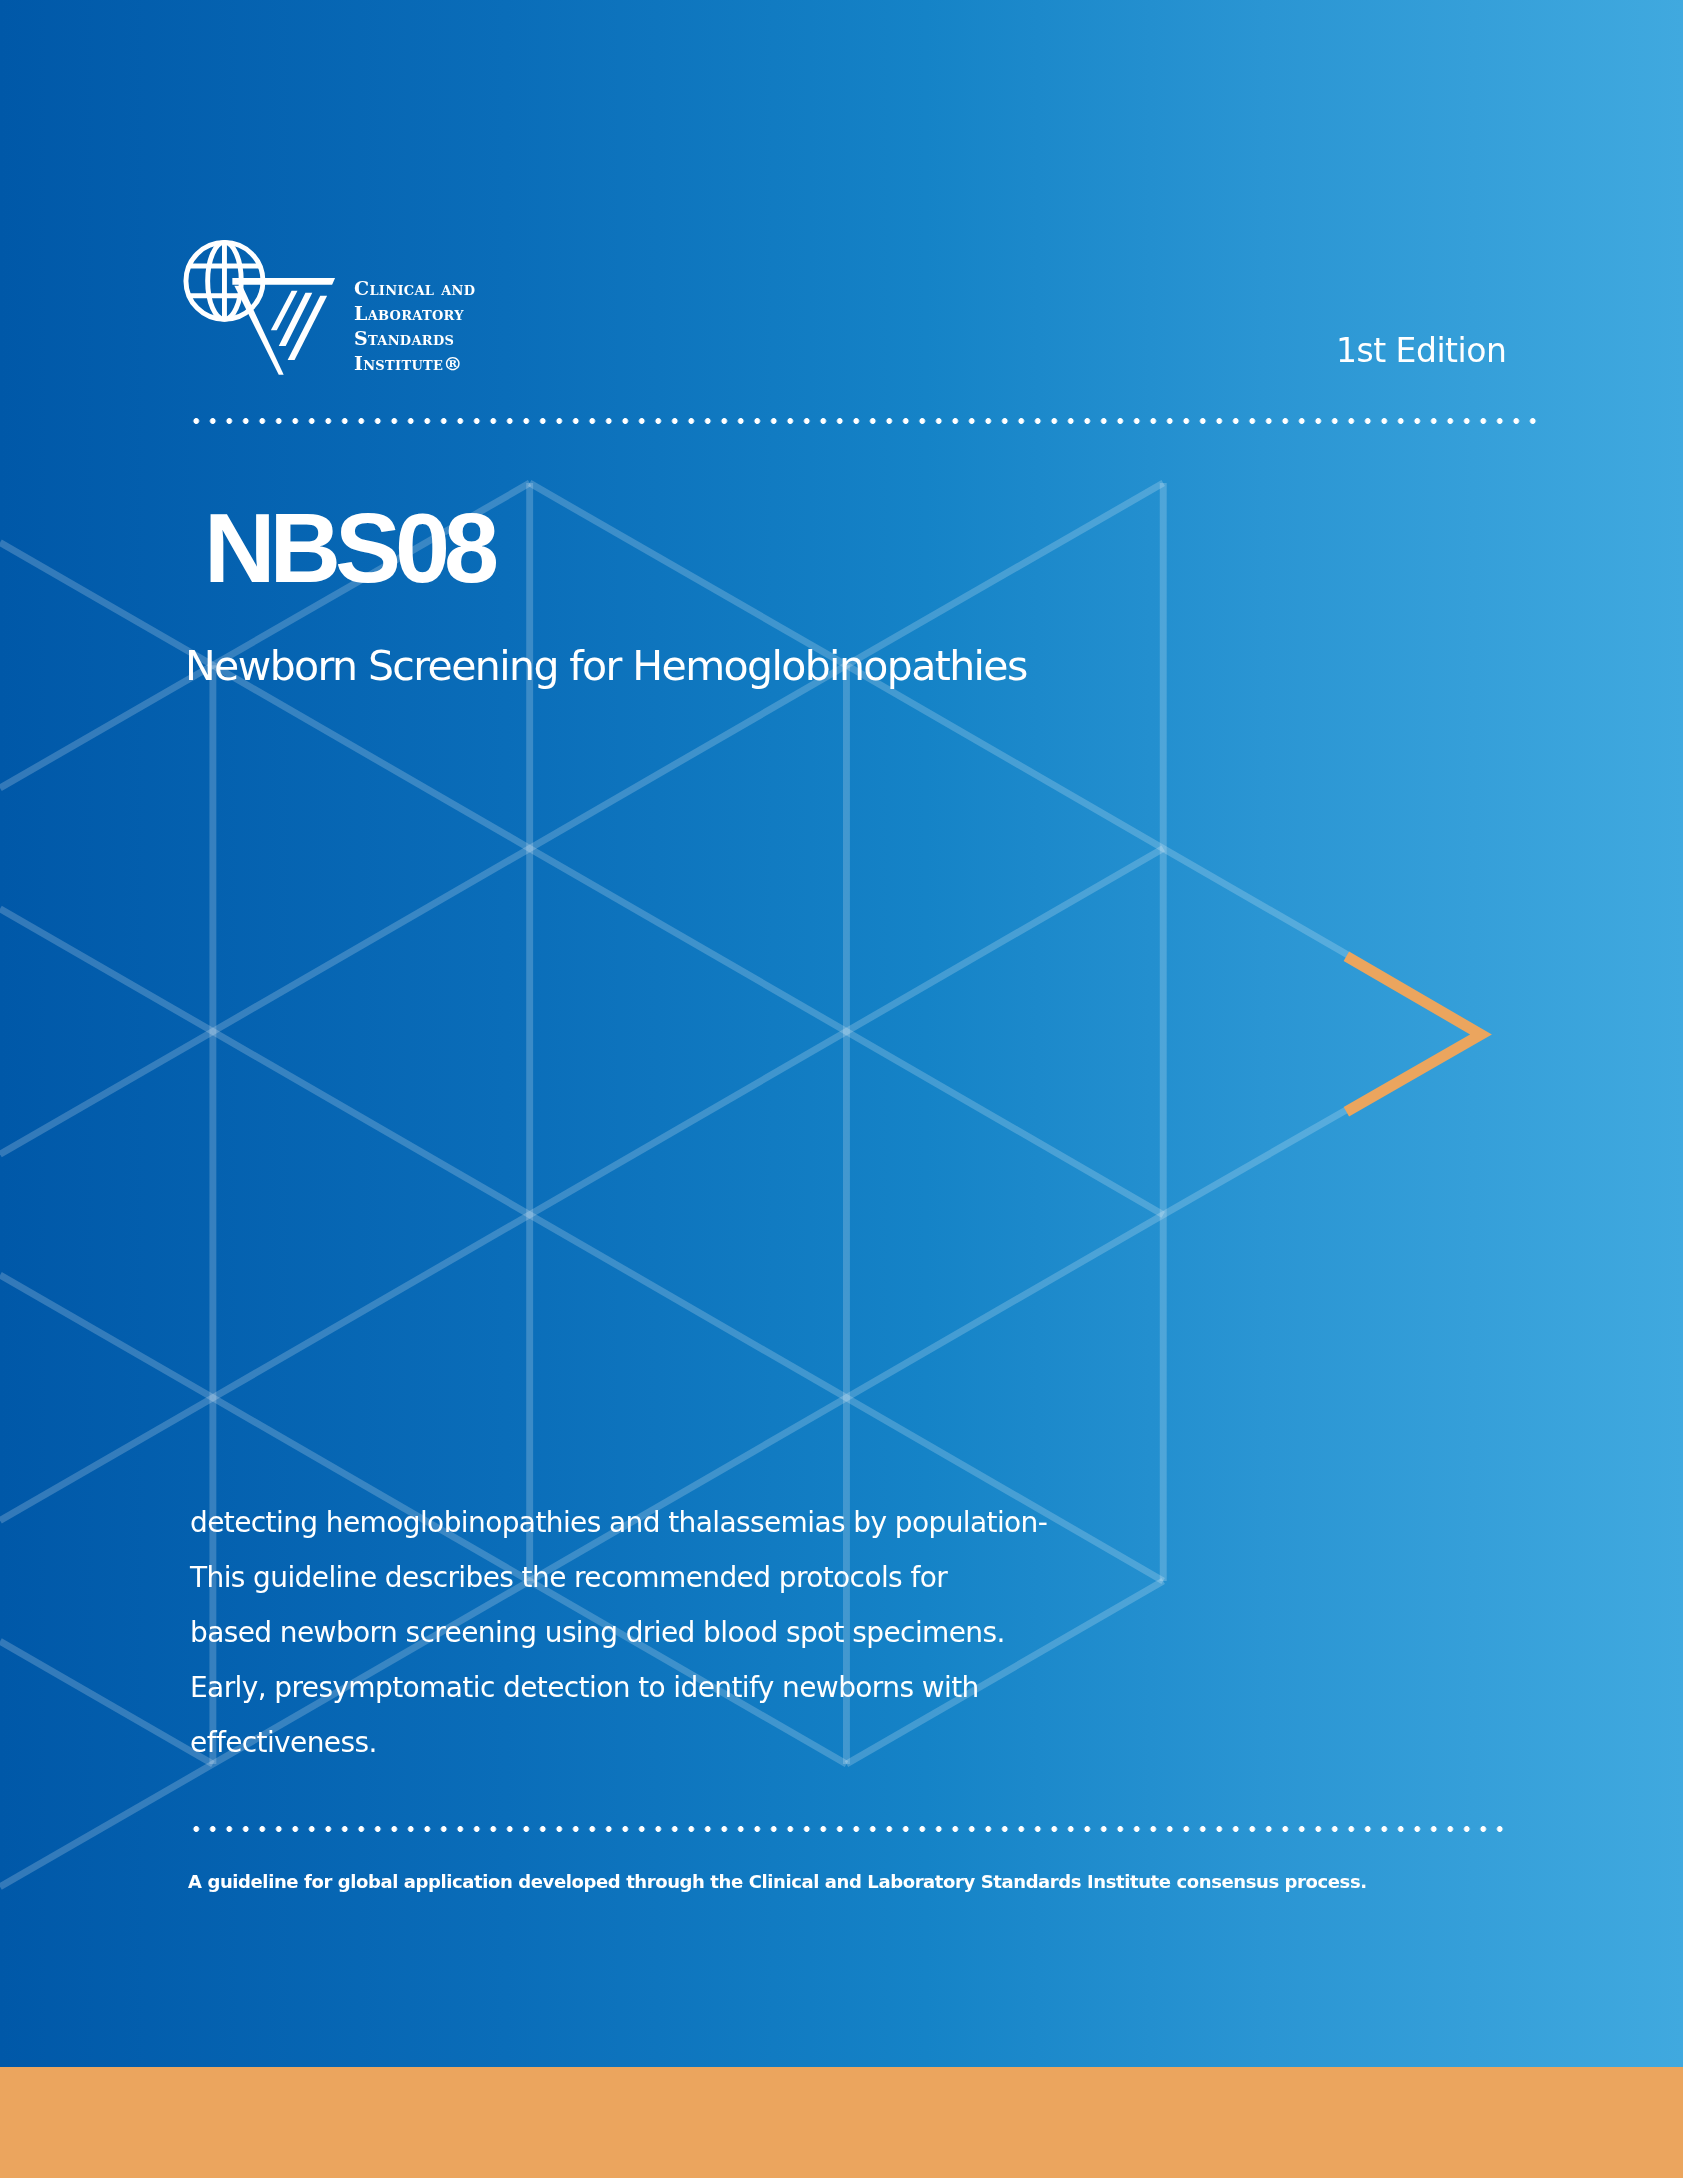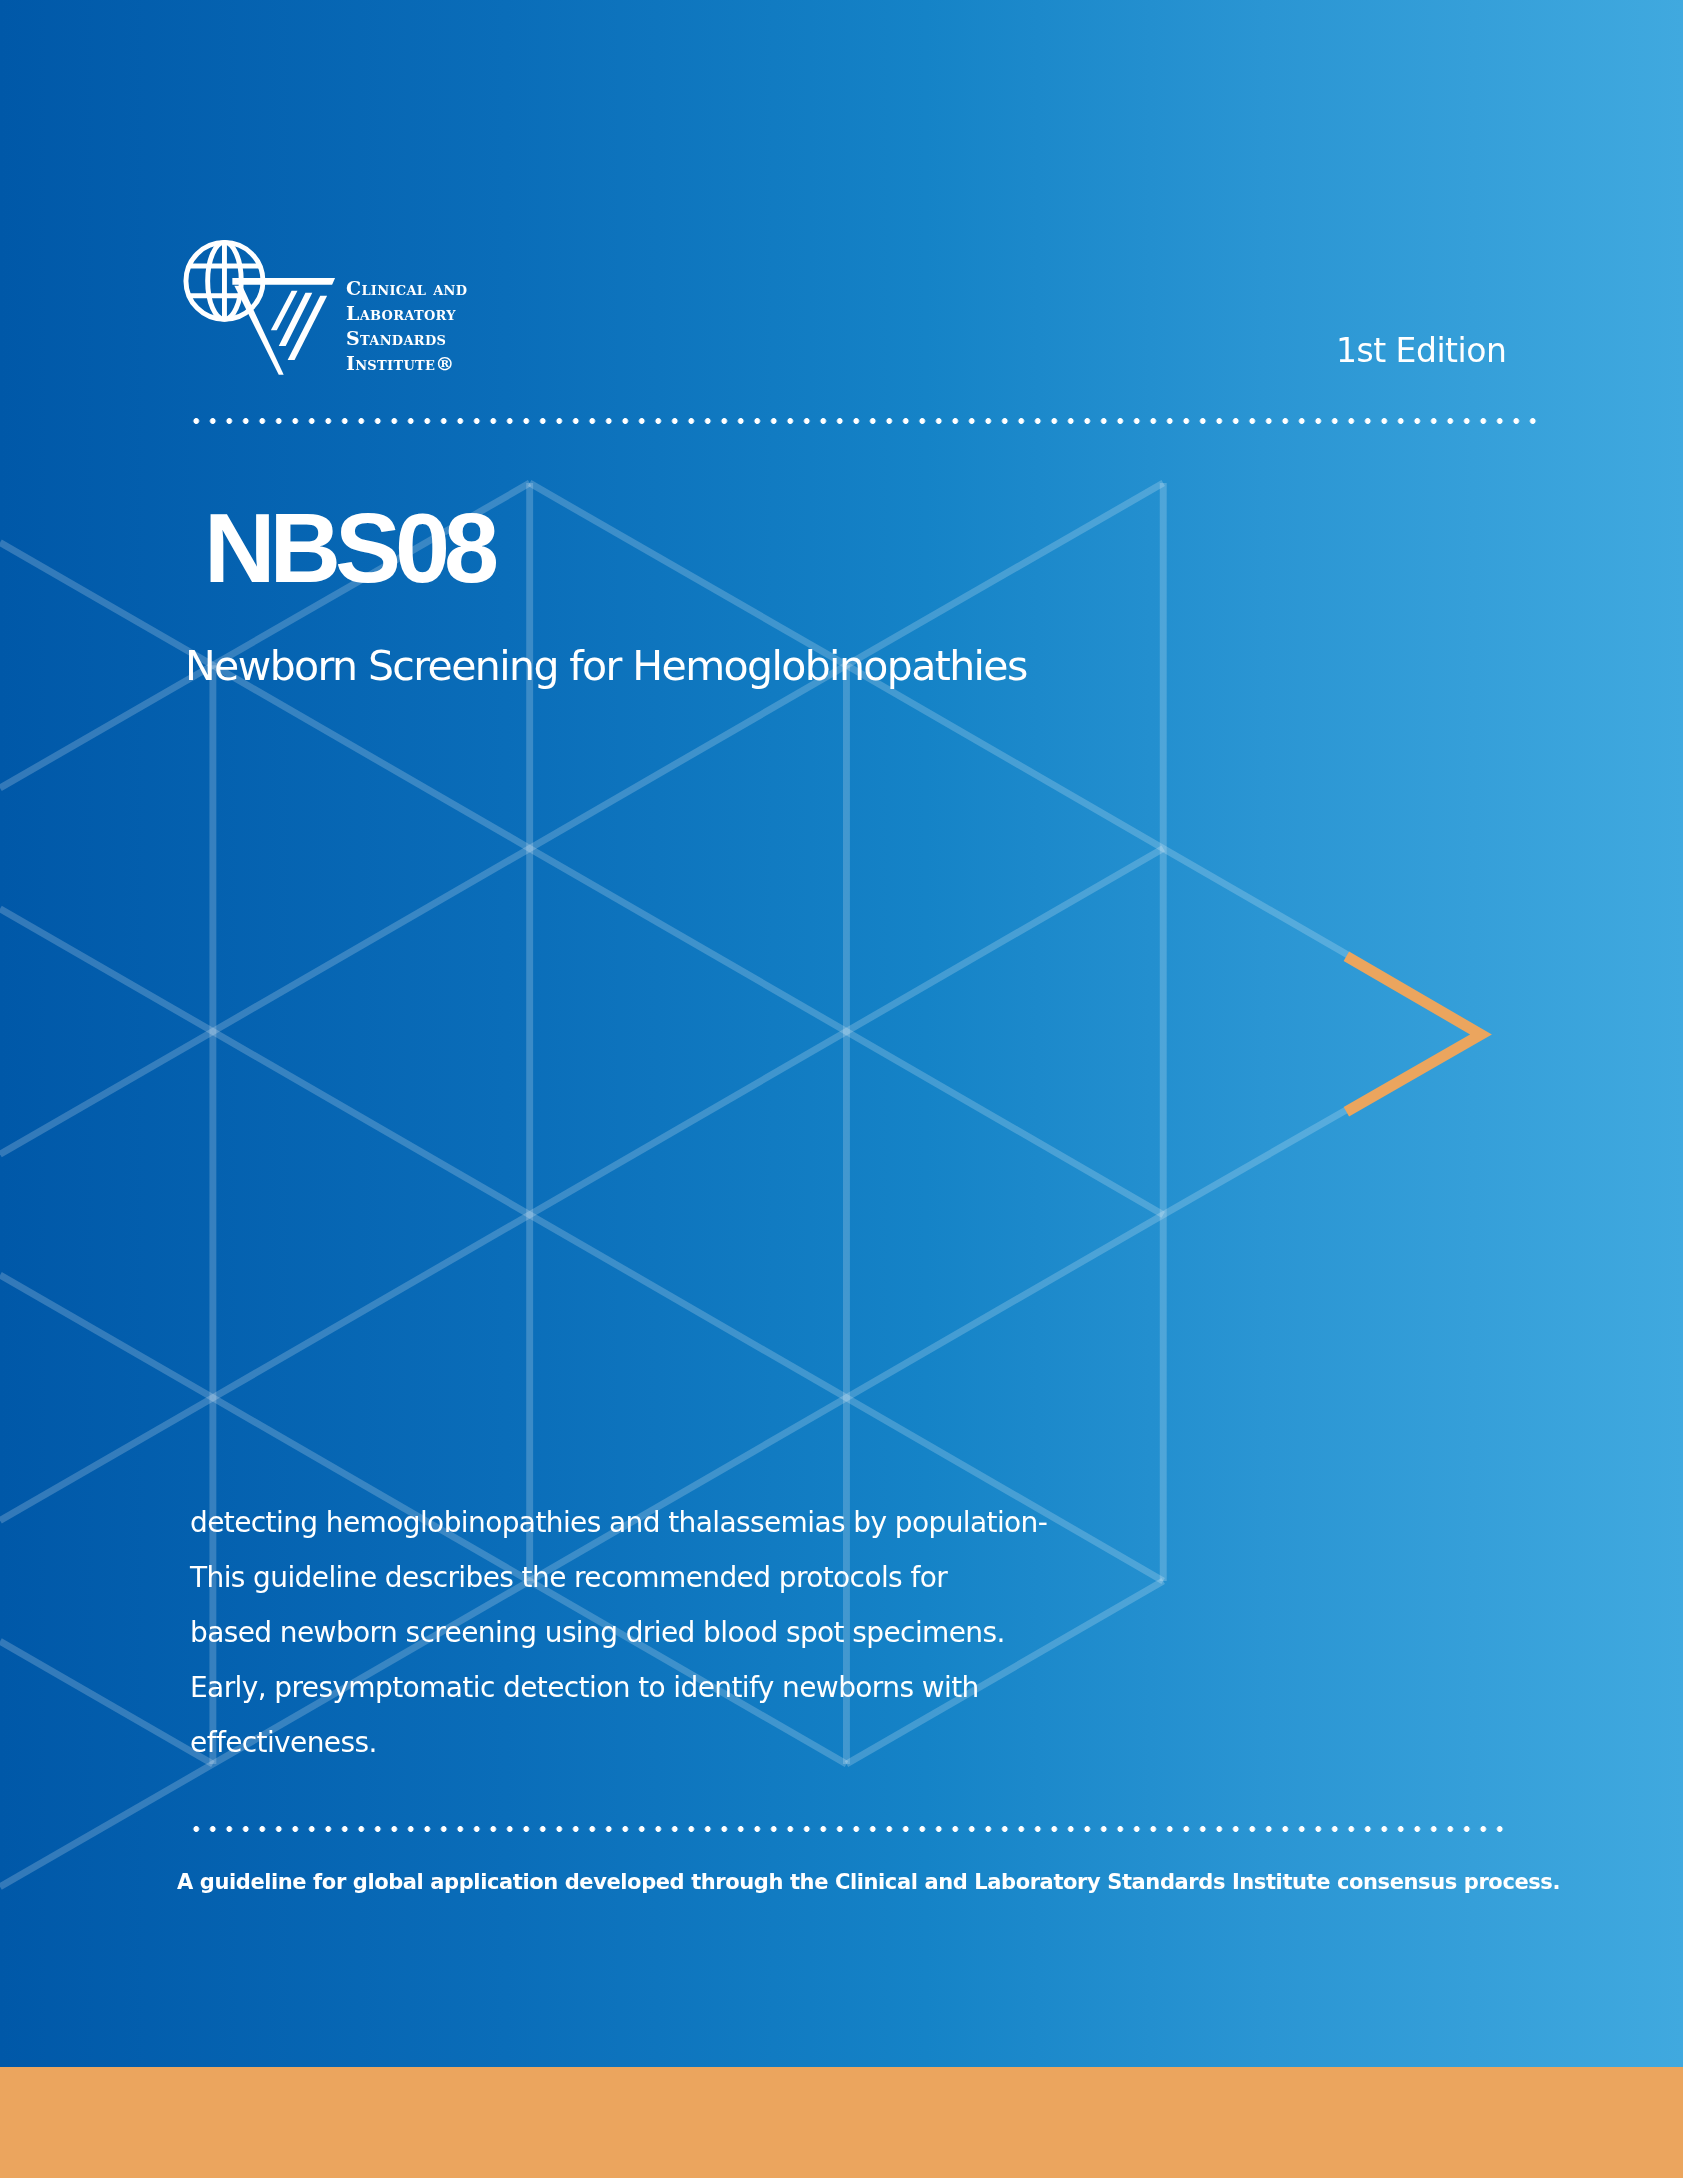--- a/index.html
+++ b/index.html
@@ -18,21 +18,21 @@
   .chevron polyline { fill: none; stroke: #EBA55E; stroke-width: 11; stroke-linejoin: miter; stroke-miterlimit: 10; }
 
   .logo { position: absolute; left: 181px; top: 236px; width: 356px; height: 149px; }
   .logo-mark { position: absolute; left: 0; top: 0; width: 158px; height: 149px; }
   .logo-text {
     position: absolute; left: 165px; top: 40px;
     font-family: "DejaVu Serif", "Liberation Serif", serif;
     color: #fff; font-size: 19px; line-height: 25px; font-variant: small-caps;
     letter-spacing: 0.3px; white-space: nowrap; font-weight: bold;
   }
-  .logo-text div { font-size: 19px; }
+  .logo-text div { font-size: 19px; margin-left: 8px; }
 
   .edition {
     position: absolute; left: 1336px; top: 331px;
     font-family: "DejaVu Sans", sans-serif; font-size: 33px; color: #fff;
     white-space: nowrap; letter-spacing: -0.5px;
   }
 
   .dots {
     position: absolute; height: 6px;
     background-image: radial-gradient(circle, #ffffff 2.6px, rgba(255,255,255,0) 3.2px);
@@ -52,22 +52,22 @@
     font-family: "DejaVu Sans", sans-serif; font-size: 41px; line-height: 69px;
     color: #fff; white-space: nowrap; letter-spacing: -1.6px;
   }
   .description {
     position: absolute; left: 190px; top: 1495px; width: 990px;
     font-family: "DejaVu Sans", sans-serif; font-size: 28px; line-height: 55px;
     color: #fff; letter-spacing: -0.6px;
   }
   .description div { white-space: nowrap; }
   .footnote {
-    position: absolute; left: 177px; top: 1870px;
-    font-family: "DejaVu Sans", sans-serif; font-size: 21px; line-height: 24px;
+    position: absolute; left: 188px; top: 1870px;
+    font-family: "DejaVu Sans", sans-serif; font-size: 18px; line-height: 24px;
     color: #fff; white-space: nowrap; letter-spacing: -0.4px; font-weight: bold;
   }
 </style>
 </head>
 <body>
 
 <div class="cover">
 
   <svg class="lattice" viewBox="0 0 1700 2088">
 

